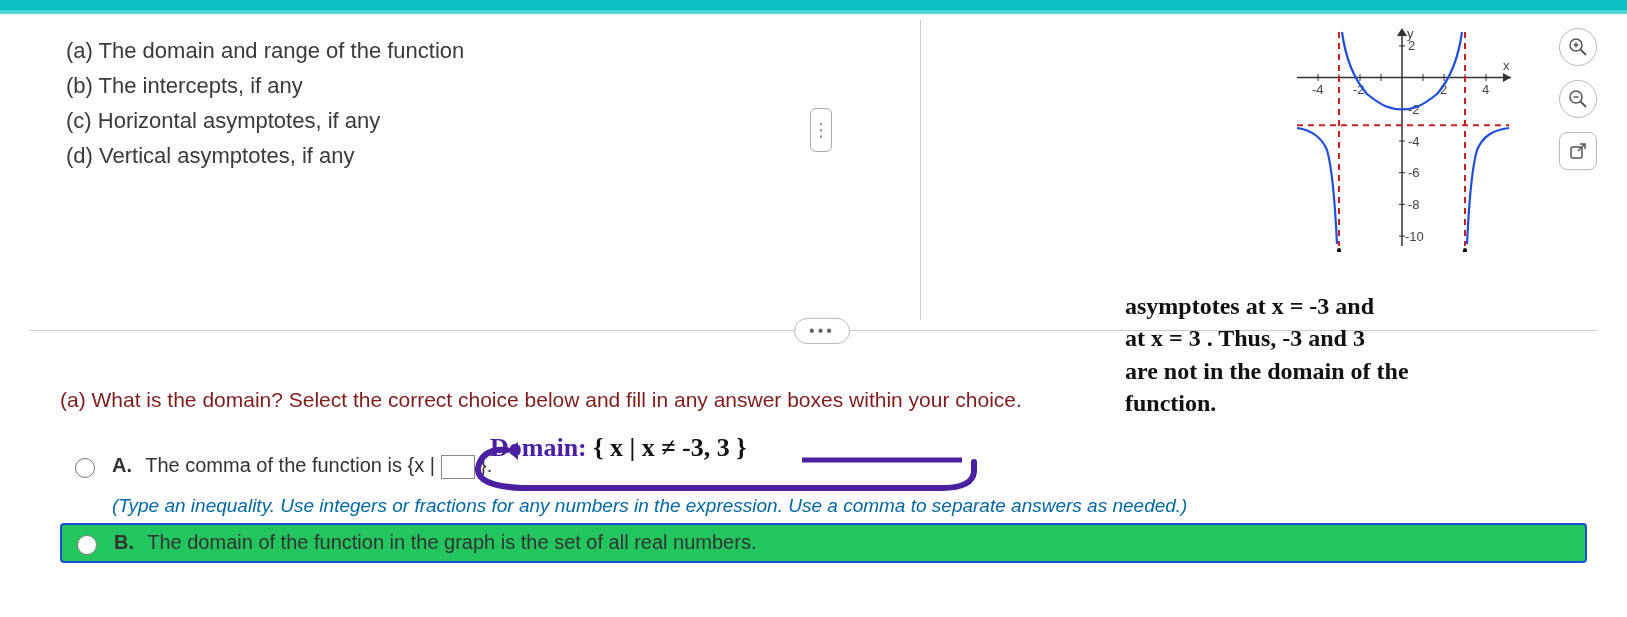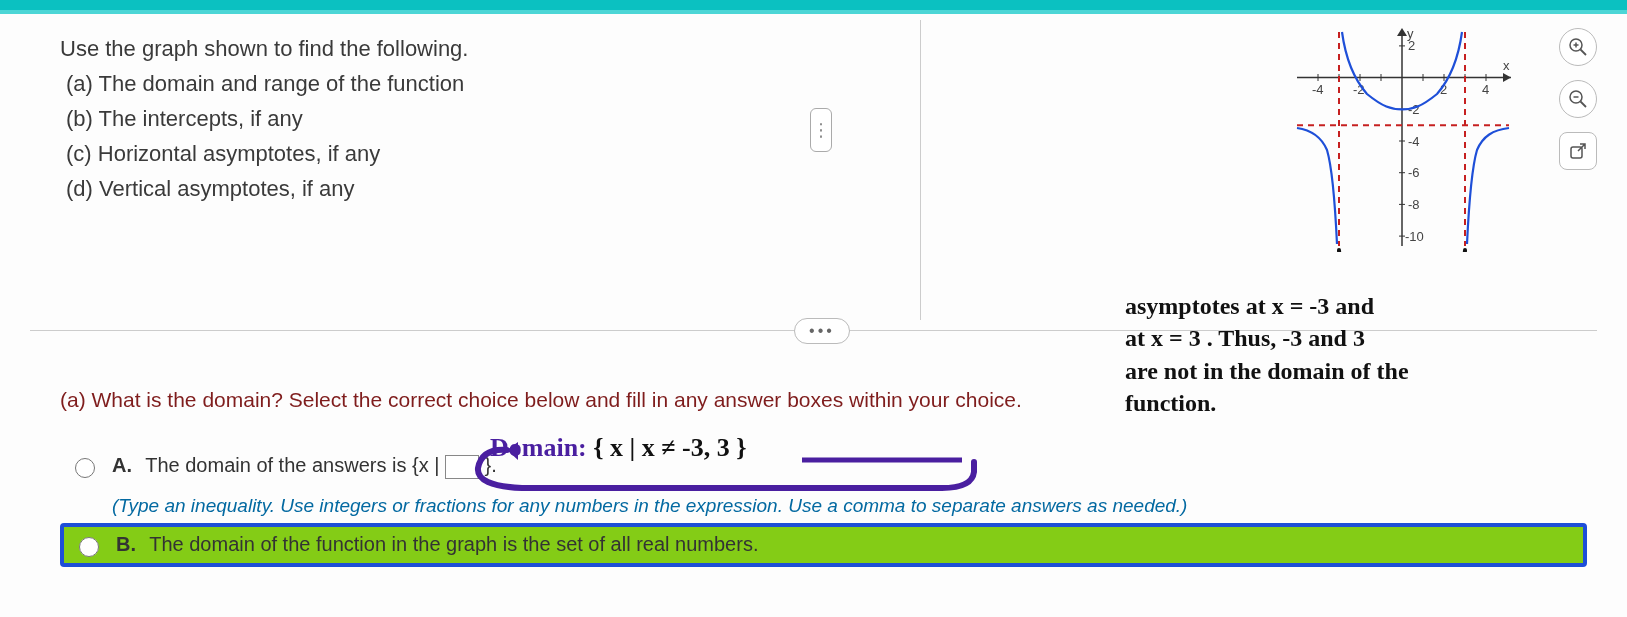--- a/index.html
+++ b/index.html
@@ -101,23 +101,23 @@
   .choice input[type=radio] { width: 20px; height: 20px; margin-top: 4px; }
   .choice .body { flex: 1; }
   .choice .hint { color: #0369a1; font-size: 19px; margin-top: 16px; font-style: italic; }
   .choice input[type=text] {
     width: 34px; height: 24px;
     border: 1px solid #888;
     font-size: 18px; text-align: center;
   }
 
   .choice.selected {
-    border: 4px solid #1d4ed8;
+    border: 2px solid #1d4ed8;
     border-radius: 4px;
-    background: #84cc16;
+    background: #22c55e;
   }
 
   
   .hand {
     font-family: "Comic Sans MS", "Segoe Script", cursive;
     font-weight: bold;
     color: #111;
     position: absolute;
     line-height: 1.35;
   }
@@ -133,21 +133,20 @@
 </style>
 </head>
 <body>
 
 <div class="top-bar"></div>
 <div class="top-bar2"></div>
 
 <div class="main">
   <div class="question-row">
     <div class="question-text">
-      <div>Use the graph shown to find the following.</div>
       <div class="sublist">
         <div>(a)  The domain and range of the function</div>
         <div>(b)  The intercepts, if any</div>
         <div>(c)  Horizontal asymptotes, if any</div>
         <div>(d)  Vertical asymptotes, if any</div>
       </div>
     </div>
   </div>
 </div>
 
@@ -255,21 +254,21 @@
   <svg class="underline-swash" style="left:402px; top:54px;" width="520" height="70">
     <path d="M 45 8 Q 20 6 16 26 Q 14 44 60 46 L 480 46 Q 510 46 512 30 L 512 20" stroke="#4a1fa0" stroke-width="6" fill="none" stroke-linecap="round"></path>
     <polygon points="45,8 56,0 56,18" fill="#4a1fa0"></polygon>
     <line x1="340" y1="18" x2="500" y2="18" stroke="#4a1fa0" stroke-width="5"></line>
   </svg>
 
   <div class="choice" style="margin-top:36px;">
     <input type="radio" name="dom" style="">
     <div class="body">
       <span style="font-weight:bold; margin-right:8px;">A.</span>
-      <span>The domain of the answers is {x | </span>
+      <span>The comma of the function is {x | </span>
       <input type="text" value="" style="">
       <span> }.</span>
       <div class="hint">(Type an inequality. Use integers or fractions for any numbers in the expression. Use a comma to separate answers as needed.)</div>
     </div>
   </div>
 
   <div class="choice selected">
     <input type="radio" name="dom" style="">
     <div class="body">
       <span style="font-weight:bold; margin-right:8px;">B.</span>

